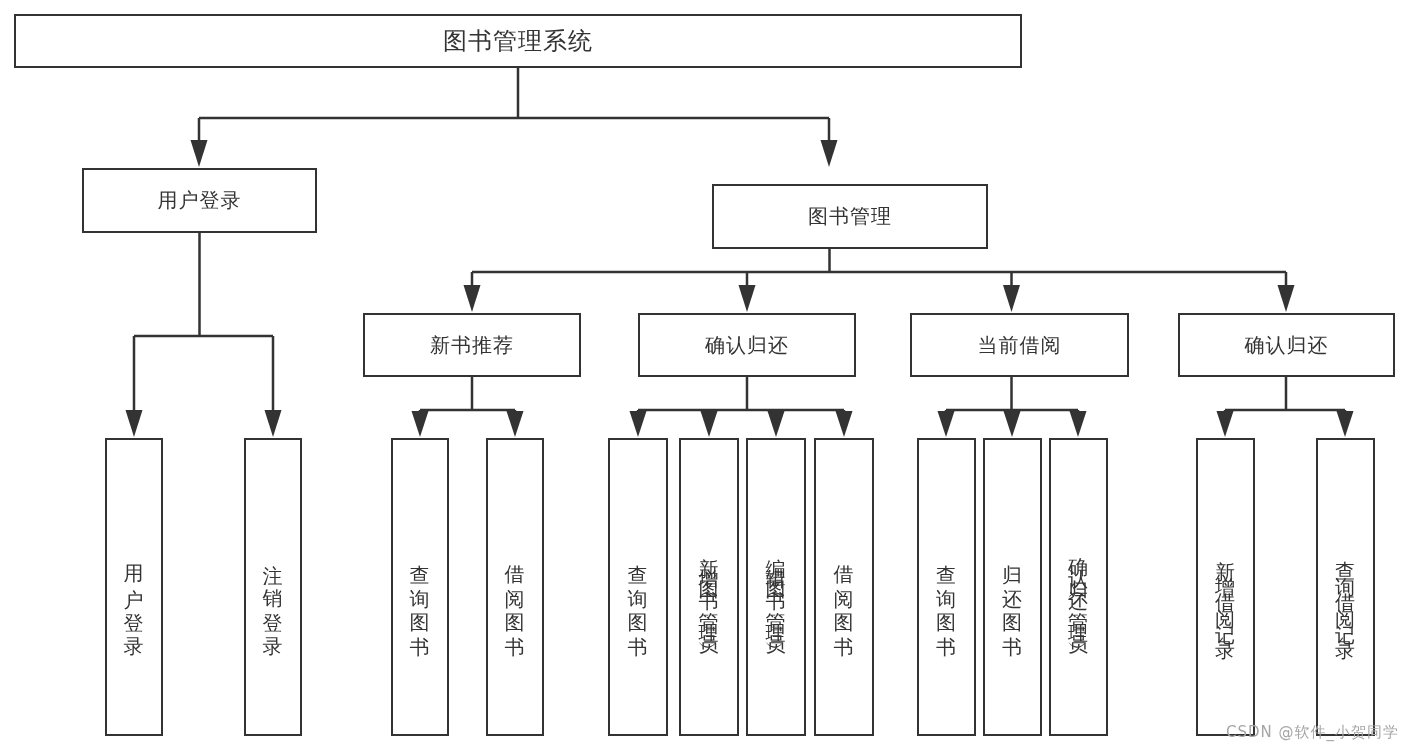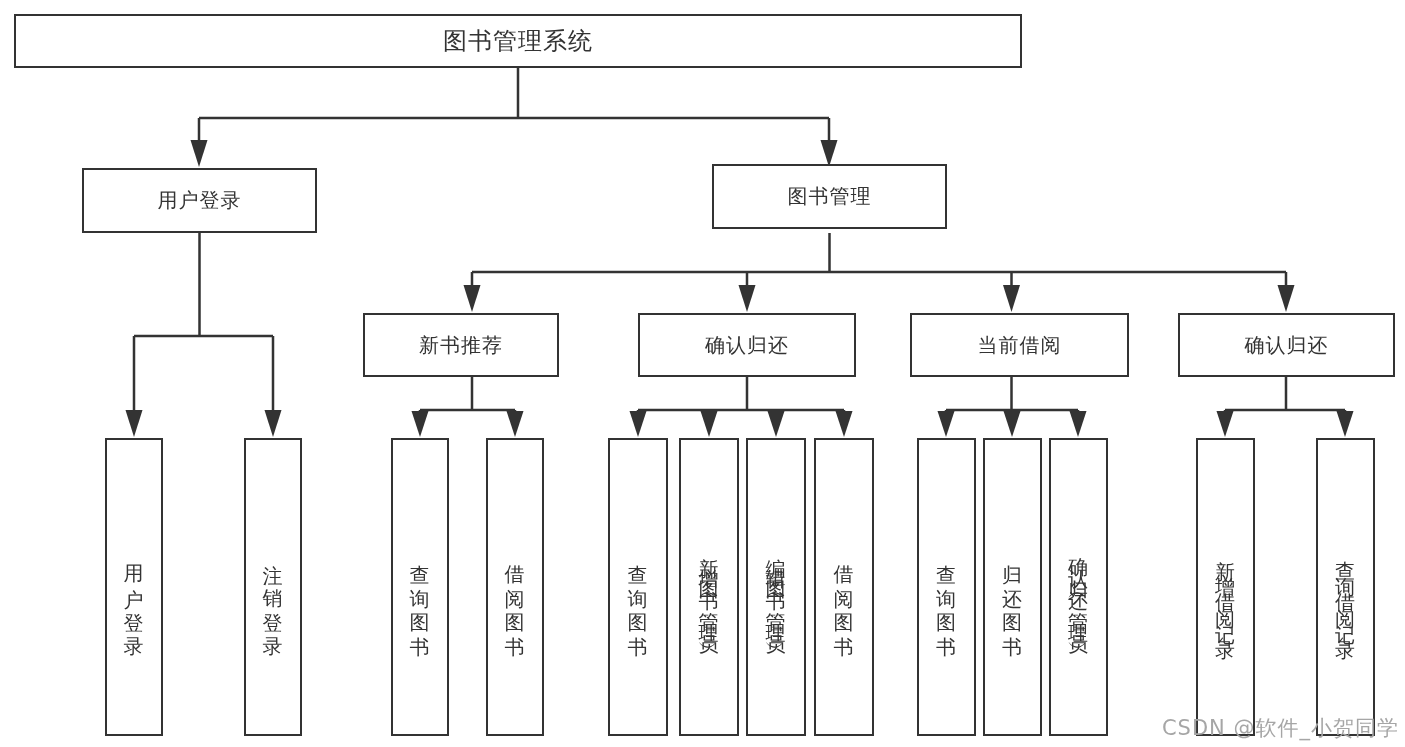--- a/index.html
+++ b/index.html
@@ -48,21 +48,21 @@
     color: #333333;
     line-height: 1;
   }
   .sp-wide  { letter-spacing: 24px; padding-top: 20px; }
   .sp-mid   { letter-spacing: 16px; padding-top: 12px; }
   .sp-tight { letter-spacing: 11px; padding-top: 8px; }
   .watermark {
     position: absolute;
     right: 6px;
     bottom: 5px;
-    font-size: 21px;
+    font-size: 15px;
     letter-spacing: 1px;
     color: #a6a6a6;
     z-index: 3;
     white-space: nowrap;
   }
 </style>
 </head>
 <body>
 
 <div class="canvas">
@@ -114,25 +114,25 @@
     </g>
   </svg>
 
   <div class="box root-box" style="left:14px; top:14px; width:1008px; height:54px;">
     <span class="h-label">图书管理系统</span>
   </div>
 
   <div class="box" style="left:82px; top:168px; width:235px; height:65px;">
     <span class="h-label">用户登录</span>
   </div>
-  <div class="box" style="left:712px; top:164px; width:235px; height:65px;text-align:right;">
+  <div class="box" style="left:712px; top:184px; width:276px; height:65px;text-align:right;">
     <span class="h-label">图书管理</span>
   </div>
 
-  <div class="box" style="left:363px; top:313px; width:196px; height:64px;">
+  <div class="box" style="left:363px; top:313px; width:218px; height:64px;">
     <span class="h-label">新书推荐</span>
   </div>
   <div class="box" style="left:638px; top:313px; width:218px; height:64px;">
     <span class="h-label">确认归还</span>
   </div>
   <div class="box" style="left:902px; top:313px; width:219px; height:64px;margin-left:8px;">
     <span class="h-label">当前借阅</span>
   </div>
   <div class="box" style="left:1178px; top:313px; width:217px; height:64px;">
     <span class="h-label">确认归还</span>

